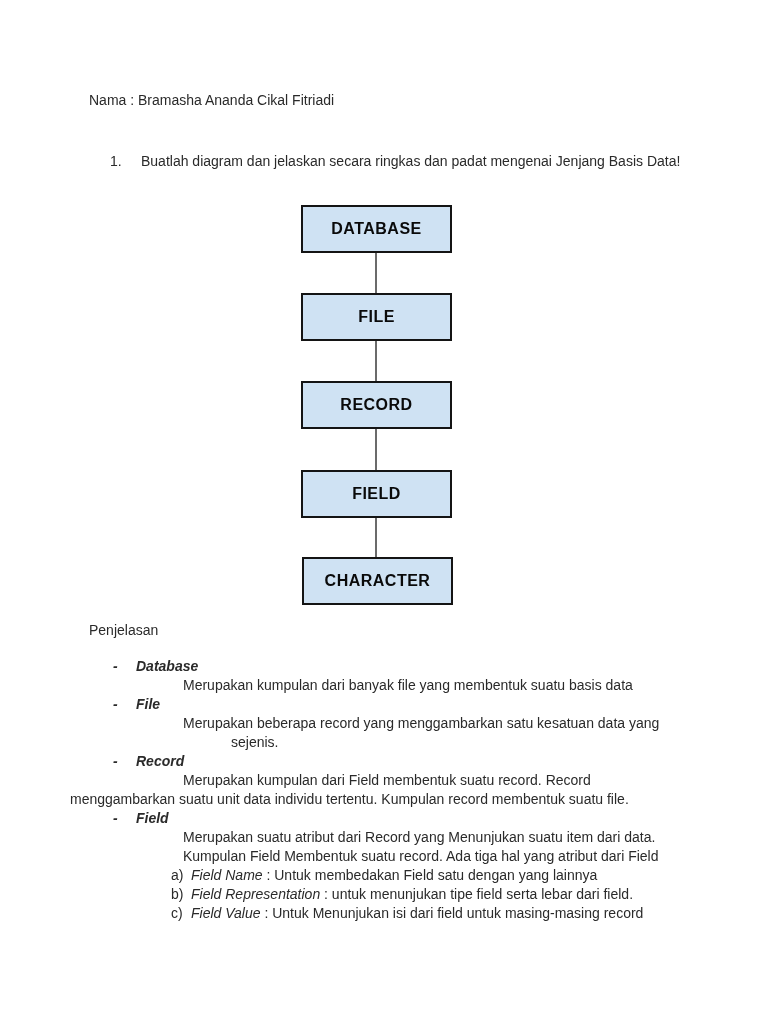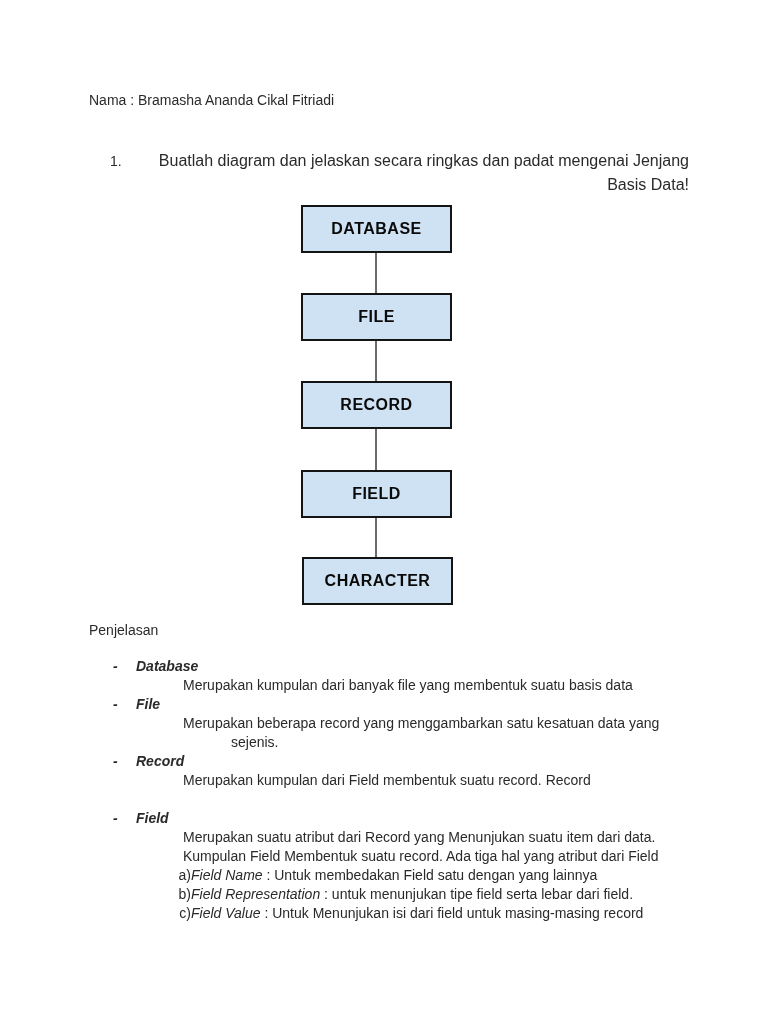--- a/index.html
+++ b/index.html
@@ -3,26 +3,25 @@
 <meta charset="utf-8">
 <style>
   html,body{margin:0;padding:0;background:#ffffff;}
   .page{
     position:relative;
     width:733px;height:1024px;
     background:#ffffff;
     font-family:"Liberation Sans","DejaVu Sans",sans-serif;
     color:#2a2a2a;
     overflow:hidden;
-    text-align:right;
   }
   .tline{position:absolute;font-size:14px;line-height:19px;white-space:nowrap;}
   .name-line{left:89px;top:91px;}
   .q-number{left:110px;top:149px;font-size:14px;line-height:24px;position:absolute;}
-  .q-text{left:133px;top:149px;width:556px;position:absolute;font-size:16px;line-height:24px;white-space:normal;}
+  .q-text{left:141px;top:149px;width:556px;position:absolute;font-size:14px;line-height:24px;white-space:normal;}
   
   .dbox{
     position:absolute;left:301px;width:151px;height:48px;
     box-sizing:border-box;
     background:#cfe2f3;border:2px solid #141414;
     display:flex;align-items:center;justify-content:center;
     font-weight:bold;font-size:16px;letter-spacing:0.5px;color:#0a0a0a;
   }
   .vline{position:absolute;left:375px;width:2px;background:#6b6b6b;}
   
@@ -62,20 +61,21 @@
   <div class="desc" style="top:676px;">Merupakan kumpulan dari banyak file yang membentuk suatu basis data</div>
 
   <div class="dash" style="top:695px;">-</div>
   <div class="term" style="top:695px;">File</div>
   <div class="desc" style="top:714px;">Merupakan beberapa record yang menggambarkan satu kesatuan data yang</div>
   <div class="desc" style="top:733px;margin-left:48px;">sejenis.</div>
 
   <div class="dash" style="top:752px;">-</div>
   <div class="term" style="top:752px;">Record</div>
   <div class="desc" style="top:771px;">Merupakan kumpulan dari Field membentuk suatu record. Record</div>
+  <div class="desc-left" style="top:790px;">menggambarkan suatu unit data individu tertentu. Kumpulan record membentuk suatu file.</div>
 
   <div class="dash" style="top:809px;">-</div>
   <div class="term" style="top:809px;">Field</div>
   <div class="desc" style="top:828px;">Merupakan suatu atribut dari Record yang Menunjukan suatu item dari data.</div>
   <div class="desc" style="top:847px;">Kumpulan Field Membentuk suatu record. Ada tiga hal yang atribut dari Field</div>
 
   <div class="sub" style="top:866px;">
     <span class="lbl">a)</span><span class="it">Field Name</span><span> : Untuk membedakan Field satu dengan yang lainnya</span>
   </div>
   <div class="sub" style="top:885px;">

